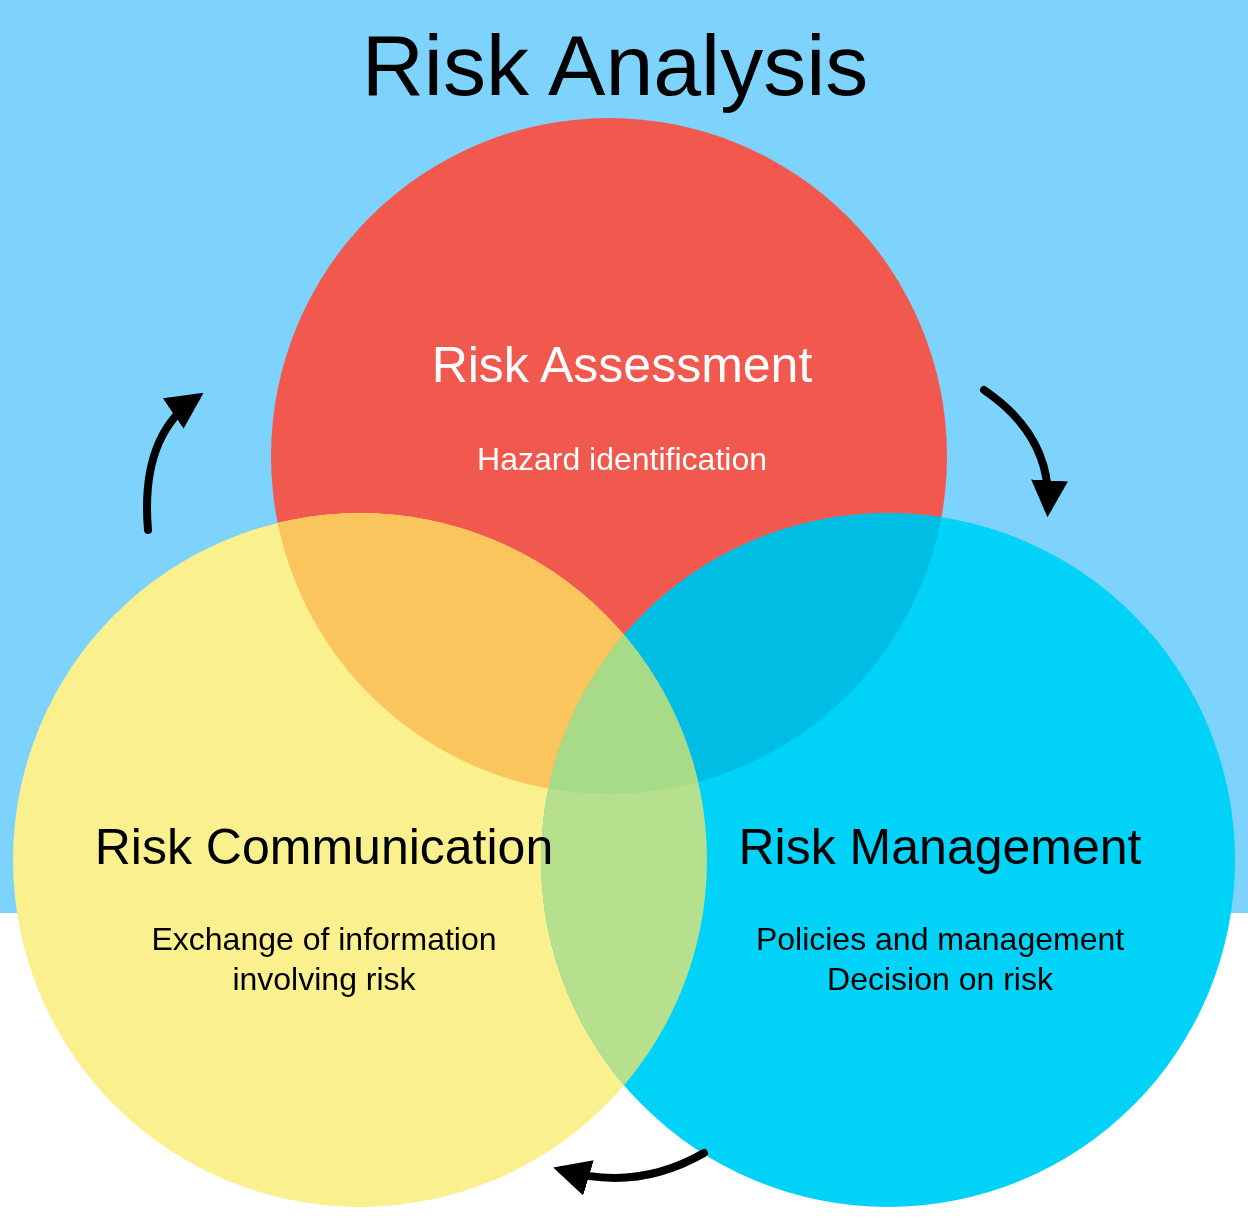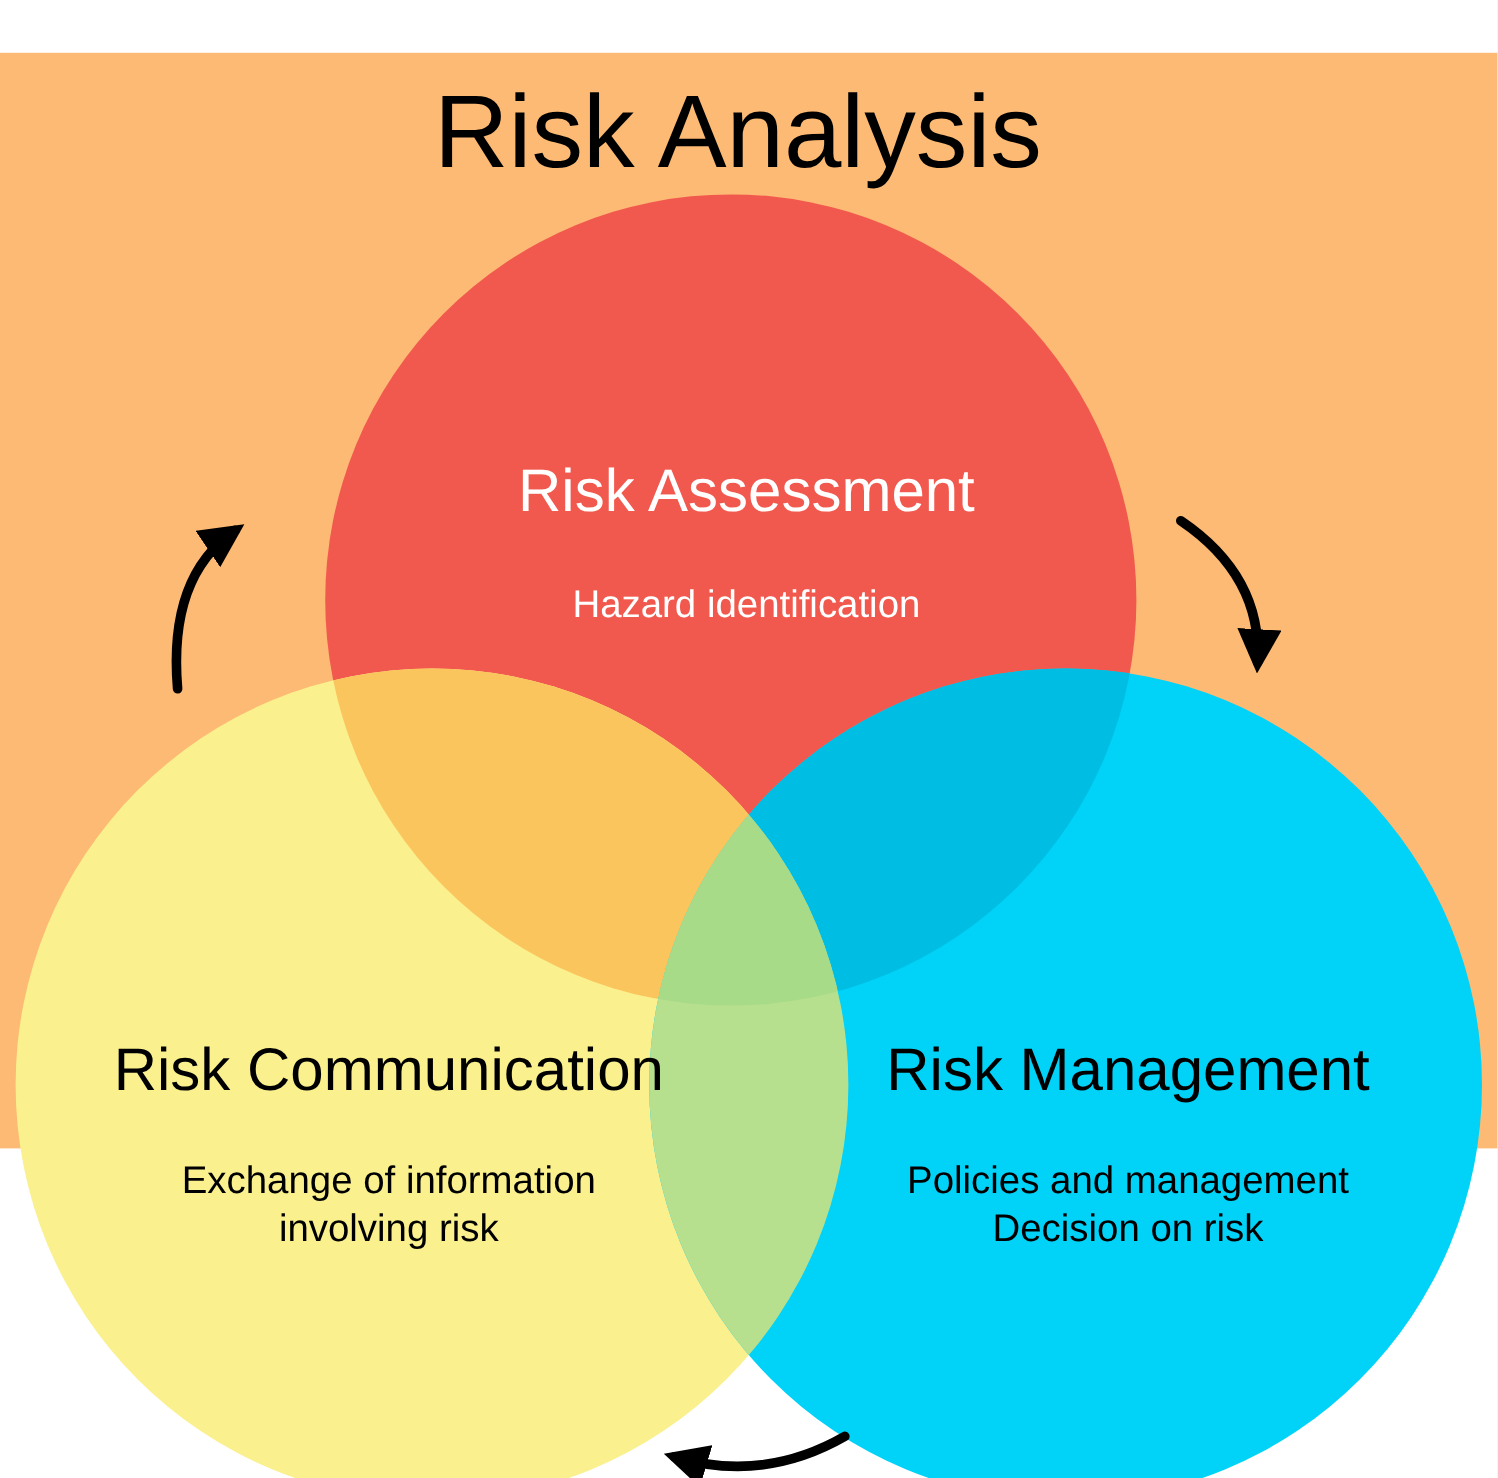--- a/index.html
+++ b/index.html
@@ -8,22 +8,21 @@
     background: #ffffff;
     width: 1248px;
     height: 1232px;
     overflow: hidden;
     font-family: "Liberation Sans", sans-serif;
   }
   .stage {
     position: relative;
     width: 1248px;
     height: 913px;
-    background: #fdba74;
-    margin-top: 44px;
+    background: #7dd3fc;
   }
   svg { display: block; }
   text {
     font-family: "Liberation Sans", sans-serif;
   }
   .title-text {
     font-size: 86px;
     font-weight: 400;
     letter-spacing: 0px;
   }

